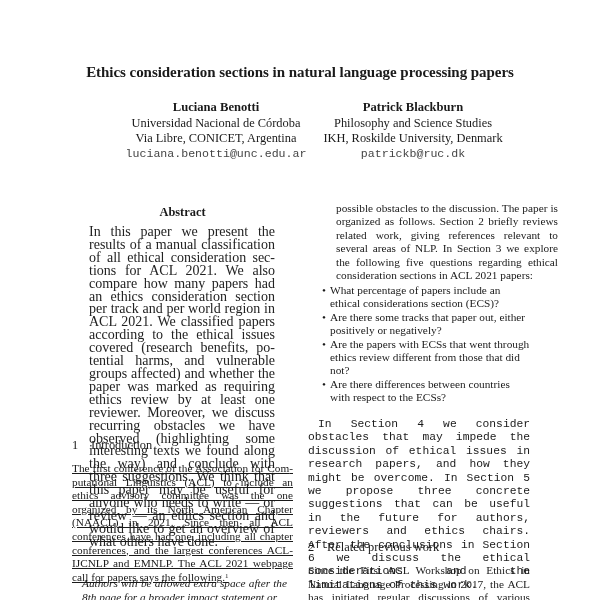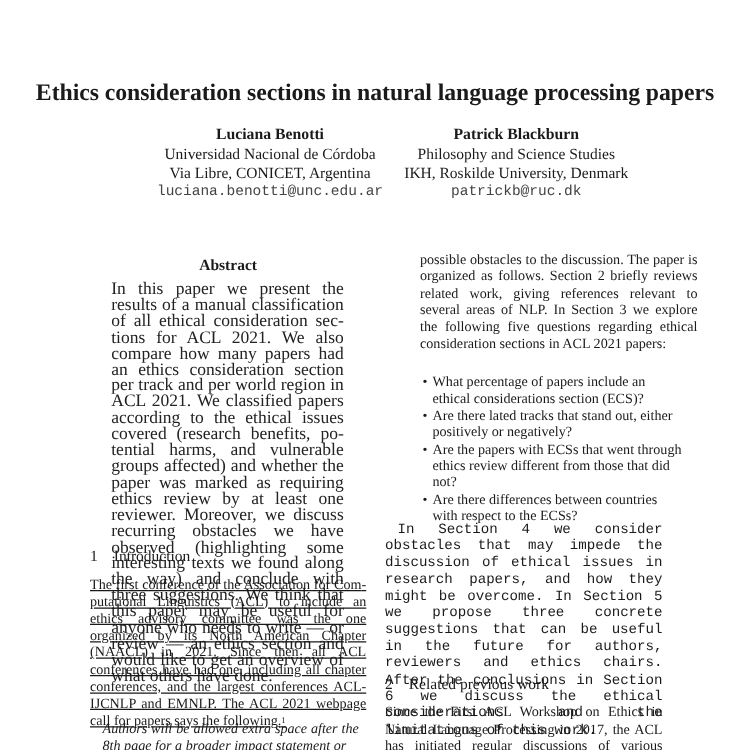--- a/index.html
+++ b/index.html
@@ -5,21 +5,21 @@
   html, body { margin: 0; padding: 0; }
   body {
     width: 600px; height: 600px; overflow: hidden;
     background: #ffffff; color: #1a1a1a;
     font-family: "Liberation Serif", "DejaVu Serif", serif;
     position: relative;
   }
   .page { position: absolute; left: 0; top: 0; width: 600px; height: 600px; }
   .title {
     position: absolute; left: 0; top: 64px; width: 600px;
-    text-align: center; font-weight: bold; font-size: 19px; letter-spacing: -0.05px;
+    text-align: center; font-weight: bold; font-size: 15px; letter-spacing: -0.05px;
   }
   .author {
     position: absolute; top: 100px; width: 240px; text-align: center;
     font-size: 12.4px; line-height: 15px;
   }
   .author.a1 { left: 96px; }
   .author.a2 { left: 293px; }
   .author .name { font-weight: bold; font-size: 12.6px; margin-bottom: 1px; }
   .author .email { font-family: "Liberation Mono", "DejaVu Sans Mono", monospace; font-size: 11.6px; color: #444; }
 
@@ -35,21 +35,21 @@
   .sec-head { position: absolute; font-weight: normal; font-size: 12.4px; }
   .sec-head .num { display: inline-block; width: 19px; }
   .intro-head { left: 72px; top: 438px; }
   .related-head { left: 308px; top: 540px; }
 
   .intro-body { position: absolute; left: 72px; top: 462px; width: 221px; font-size: 11.3px; line-height: 13.6px; text-align: justify; text-decoration: underline; }
   .intro-body sup { font-size: 7px; vertical-align: top; position: relative; top: -1px; }
   .quote { position: absolute; left: 82px; top: 566px; width: 205px; font-style: italic; font-size: 11.3px; line-height: 13.6px; text-align: justify; margin-top: 11px; }
 
   .right-top { position: absolute; left: 308px; top: 202px; width: 222px; font-size: 11.3px; line-height: 13.4px; text-align: justify; margin-left: 28px; }
-  .bullets { position: absolute; left: 322px; top: 284px; width: 208px; margin: 16px; padding: 0; list-style: none; font-size: 11.3px; line-height: 13.4px; }
+  .bullets { position: absolute; left: 322px; top: 284px; width: 208px; margin: 0; padding: 0; list-style: none; font-size: 11.3px; line-height: 13.4px; }
   .bullets li { position: relative; padding-left: 8px; text-align: left; }
   .bullets li::before { content: "\2022"; position: absolute; left: 0; top: 0; }
   .right-mid { position: absolute; left: 308px; top: 418px; width: 222px; font-size: 11.3px; line-height: 13.4px; text-align: justify; text-indent: 10px; font-family: Liberation Mono, monospace; }
   .related-body { position: absolute; left: 308px; top: 564px; width: 222px; font-size: 11.3px; line-height: 13.6px; text-align: justify; }
 </style>
 </head>
 <body>
 
 <div class="page">
 
@@ -75,21 +75,21 @@
   <div class="sec-head intro-head">
     <span class="num">1</span><span>Introduction</span>
   </div>
   <div class="intro-body"><span>The first conference of the Association for Com­putational Linguistics (ACL) to include an ethics advisory committee was the one organized by its North American Chapter (NAACL) in 2021. Since then all ACL conferences have had one, including all chapter conferences, and the largest conferences ACL-IJCNLP and EMNLP. The ACL 2021 web­page call for papers says the following.</span><sup>1</sup></div>
   <div class="quote">Authors will be allowed extra space after the 8th page for a broader impact statement or</div>
 
   <div class="right-top">possible obstacles to the discussion. The paper is organized as follows. Section 2 briefly reviews re­lated work, giving references relevant to several areas of NLP. In Section 3 we explore the follow­ing five questions regarding ethical consideration sections in ACL 2021 papers:</div>
 
   <ul class="bullets">
     <li>What percentage of papers include an ethical considerations section (ECS)?</li>
-    <li>Are there lated tracks that stand out, either positively or negatively?</li>
+    <li>Are there some tracks that paper out, either positively or negatively?</li>
     <li>Are the papers with ECSs that went through ethics review different from those that did not?</li>
     <li>Are there differences between countries with respect to the ECSs?</li>
   </ul>
 
   <div class="right-mid">In Section 4 we consider obstacles that may im­pede the discussion of ethical issues in research papers, and how they might be overcome. In Sec­tion 5 we propose three concrete suggestions that can be useful in the future for authors, reviewers and ethics chairs. After the conclusions in Sec­tion 6 we discuss the ethical considerations and the limitations of this work.</div>
 
   <div class="sec-head related-head">
     <span class="num">2</span><span>Related previous work</span>
   </div>
   <div class="related-body">Since the First ACL Workshop on Ethics in Natural Language Processing in 2017, the ACL has initi­ated regular discussions of various aspects of ethics</div>

